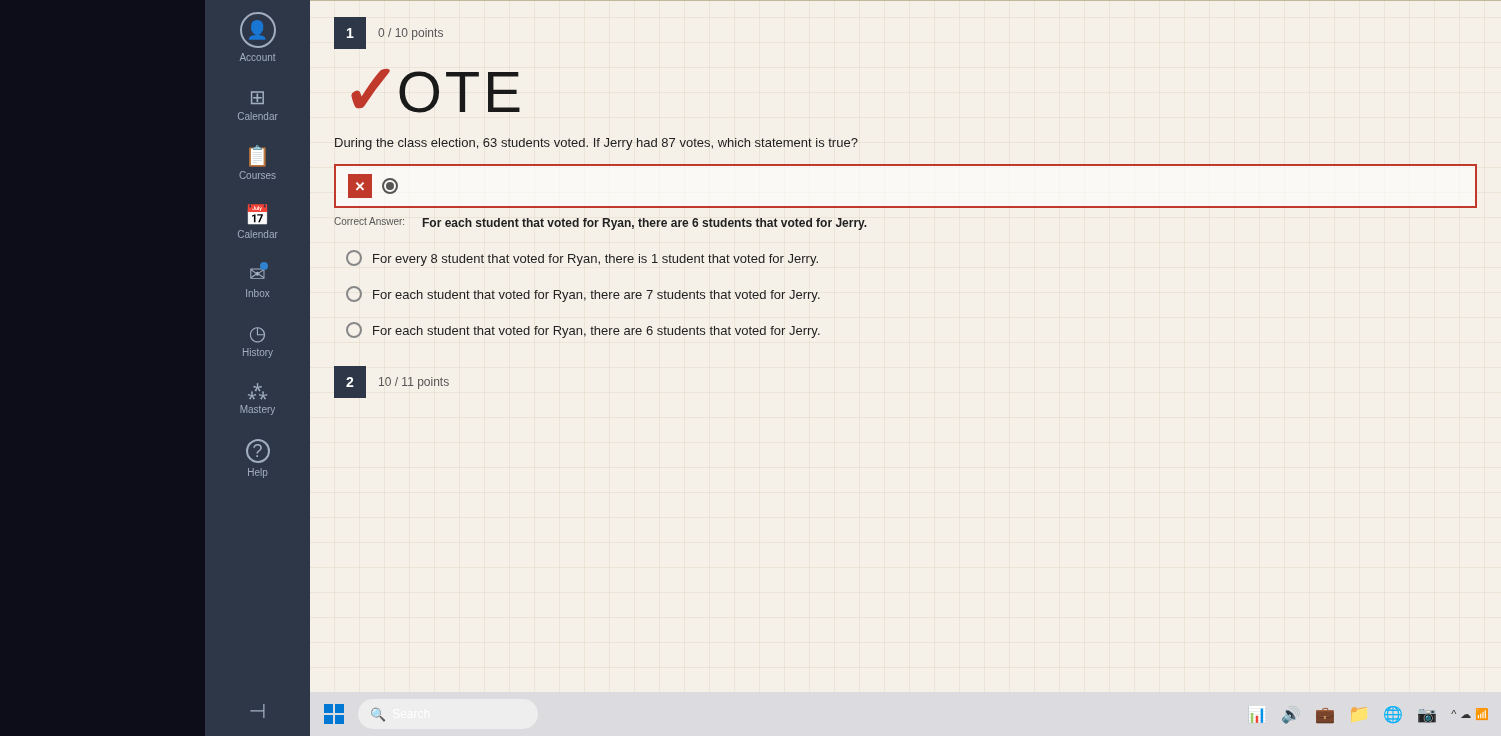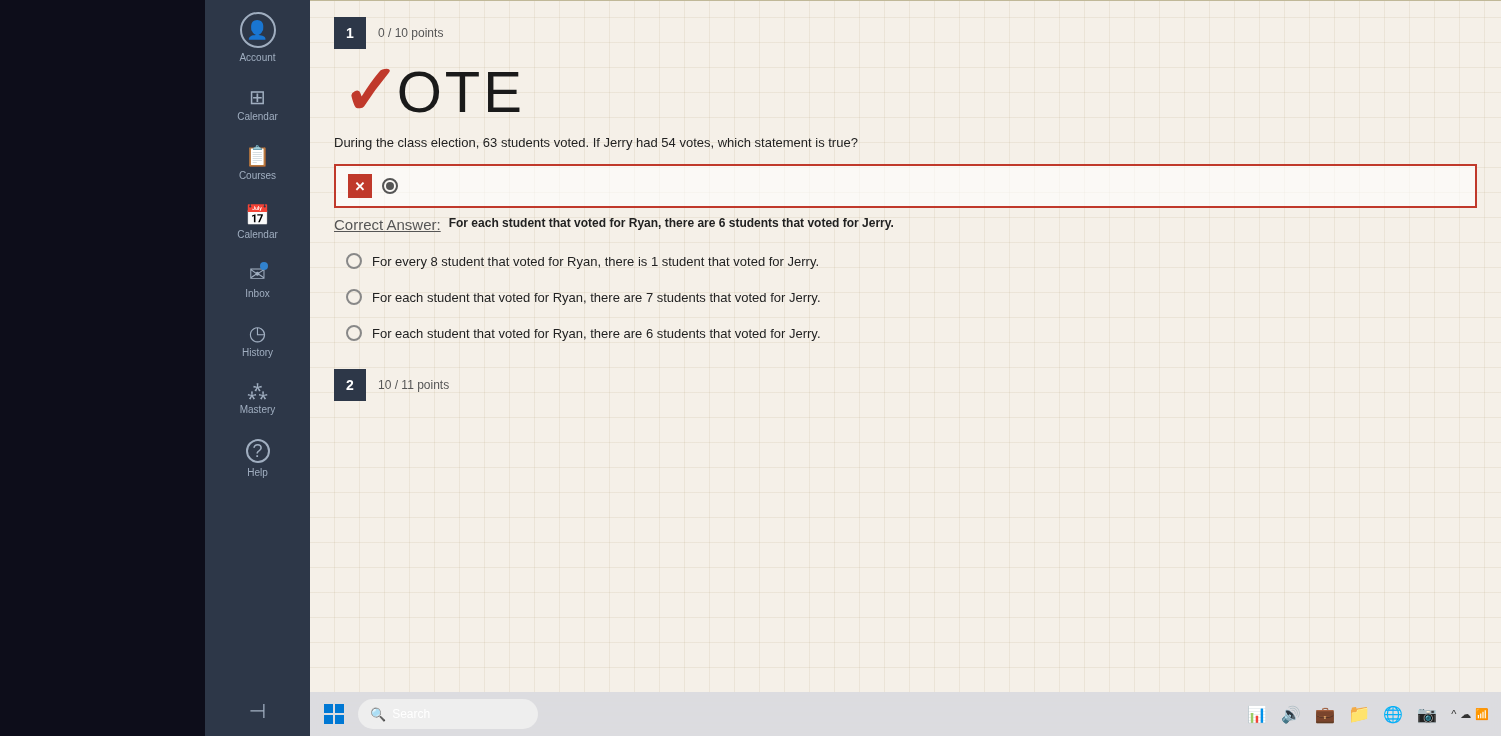--- a/index.html
+++ b/index.html
@@ -256,24 +256,23 @@
     .correct-answer-row {
       display: flex;
       align-items: flex-start;
       gap: 8px;
       margin: 8px 0 12px 0;
       font-size: 12px;
       color: #333;
     }
 
     .correct-answer-label {
-      font-size: 15px;
+      font-size: 10px;
       color: #555;
       min-width: 80px;
-      text-decoration: underline;
     }
 
     .correct-answer-text {
       font-size: 12px;
       color: #222;
       font-weight: bold;
     }
 
     
     .answer-row.normal {
@@ -443,21 +442,21 @@
             <span>1</span>
           </div>
           <span class="question-points">0 / 10 points</span>
         </div>
 
         <div class="vote-logo">
           <span class="vote-checkmark" style="color:#c0392b; font-size:70px; font-weight:900; line-height:0.85; margin-right:-4px;">✓</span>
           <span class="vote-text" style="font-size:58px; font-weight:400; color:#1a1a1a; letter-spacing:3px;">OTE</span>
         </div>
 
-        <p class="question-text">During the class election, 63 students voted.  If Jerry had 54 votes, which statement is true?</p>
+        <p class="question-text">During the class election, 63 students voted.  If Jerry had 87 votes, which statement is true?</p>
 
         <div class="answer-row wrong-selected">
           <div class="wrong-x">✕</div>
           <div class="radio-circle filled"></div>
         </div>
 
         <div class="correct-answer-row">
           <span class="correct-answer-label">Correct Answer:</span>
           <span class="correct-answer-text">For each student that voted for Ryan, there are 6 students that voted for Jerry.</span>
         </div>

